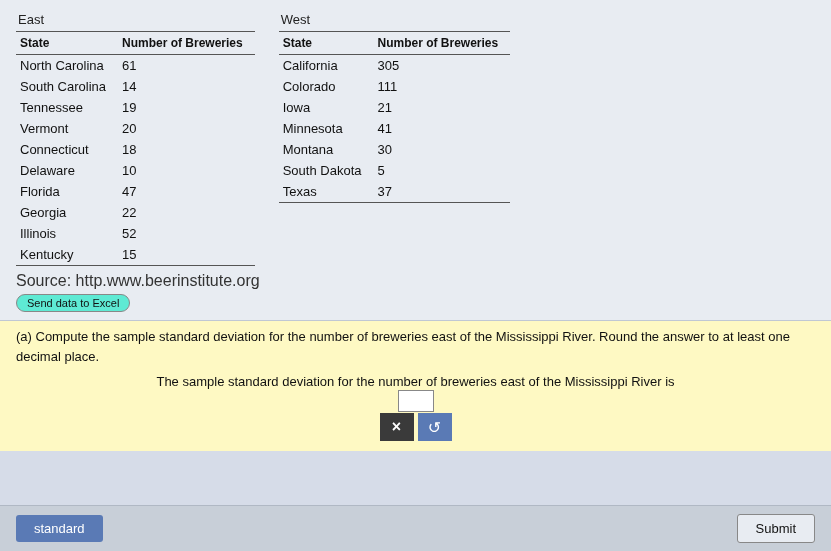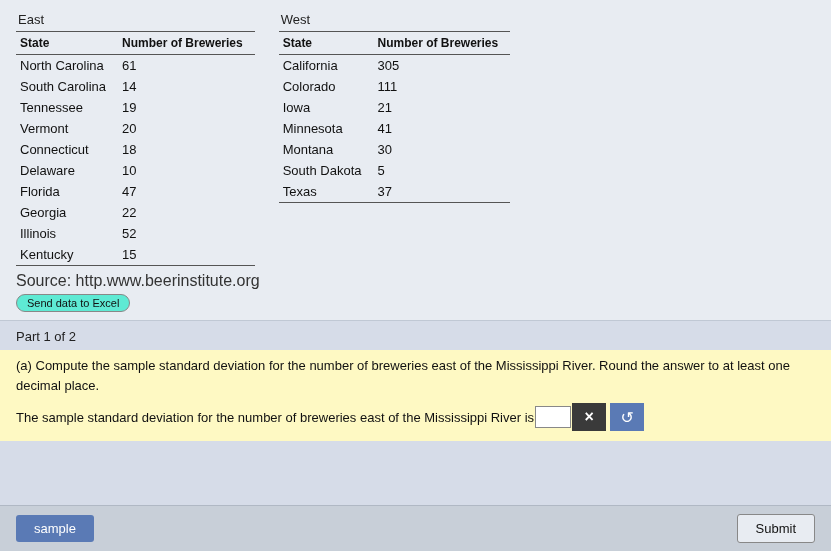--- a/index.html
+++ b/index.html
@@ -91,20 +91,21 @@
       font-size: 13px;
       color: #111;
       margin-bottom: 8px;
       line-height: 1.5;
     }
     .answer-row {
       display: flex;
       align-items: center;
       gap: 1px;
       flex-wrap: wrap;
+      flex-direction: column;
     }
     .answer-label {
       font-size: 13px;
       color: #111;
     }
     .answer-input {
       width: 36px;
       height: 22px;
       border: 1px solid #888;
       background: #fff;
@@ -271,31 +272,30 @@
                 <td class="num-col">37</td>
               </tr>
             </tbody>
         </table>
       </div>
     </div>
     <div class="source-text">Source: http.www.beerinstitute.org</div>
     <button class="send-excel-btn">Send data to Excel</button>
   </div>
 
-  <div class="part-label">Part 1 of 2</div>
 
   <div class="question-section">
     <div class="question-text">(a) Compute the sample standard deviation for the number of breweries east of the Mississippi River. Round the answer to at least one decimal place.</div>
     <div class="answer-row">
       <span class="answer-label">The sample standard deviation for the number of breweries east of the Mississippi River is</span>
       <input class="answer-input" type="text" value="" style="">
       <div class="btn-group">
         <button class="btn-x">×</button>
         <button class="btn-refresh">↺</button>
       </div>
     </div>
   </div>
 
   <div class="bottom-bar">
-    <button class="continue-btn">sample</button>
+    <button class="continue-btn">standard</button>
     <button class="submit-btn">Submit</button>
   </div>
 </div>
 
 </body></html>

